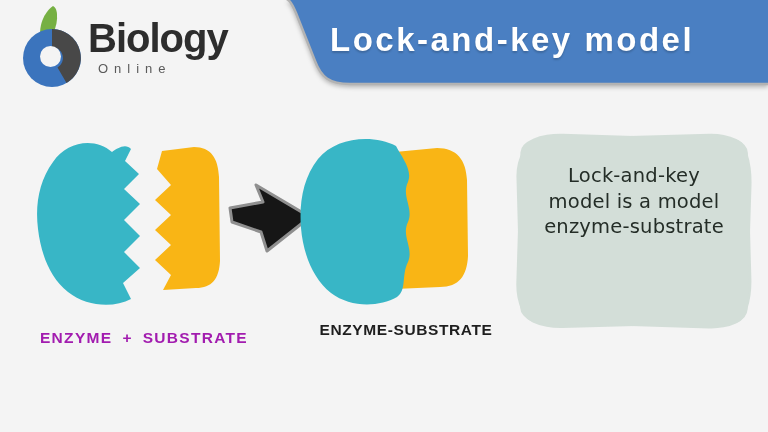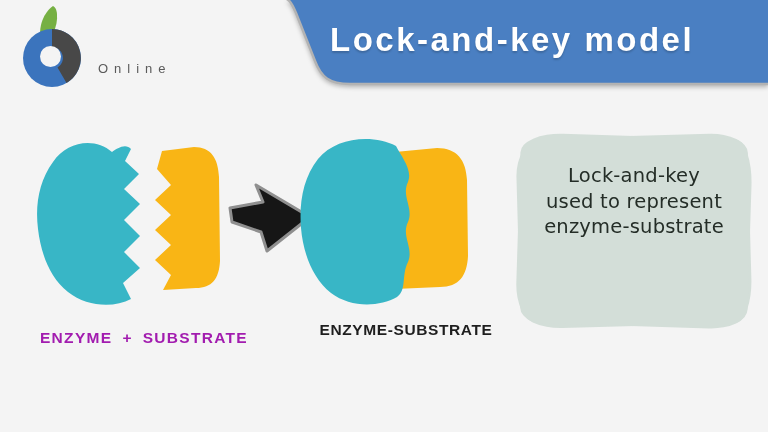--- a/index.html
+++ b/index.html
@@ -57,20 +57,21 @@
 
 <div class="stage">
 
   <div class="logo">
     <svg class="logo-icon" width="74" height="86" viewBox="0 0 74 86">
       <path d="M41 2 C30 10 25 26 30 42 C40 36 46 22 45 10 C44.5 5 43 3 41 2 Z" fill="#76b043"></path>
       <circle cx="40" cy="54" r="29" fill="#3b74bd"></circle>
       <path d="M 40 25 A 29 29 0 0 1 54.5 79 L 45.5 63.5 A 11 11 0 0 0 40 43 Z" fill="#484848"></path>
       <circle cx="38.5" cy="52.5" r="10.5" fill="#f4f4f4"></circle>
     </svg>
+    <div class="logo-brand">Biology</div>
     <div class="logo-subtitle">Online</div>
   </div>
 
   <svg class="banner-svg" width="768" height="95" viewBox="0 0 768 95">
     <path d="M 278 -3 H 772 V 84 H 350 C 329 84 321 77 315 61 L 296 13 C 291 1 288 -3 278 -3 Z" stroke="#b3b3b3" stroke-width="2.5" fill="#4a7fc2"></path>
   </svg>
   <div class="banner-title">Lock-and-key model</div>
 
   <svg class="diagram-svg" width="768" height="432" viewBox="0 0 768 432">
 
@@ -115,18 +116,18 @@
   </div>
   <div class="label-right">
     <div>ENZYME-SUBSTRATE</div>
   </div>
 
   <div class="note">
     <div class="note-bg a"></div>
     <div class="note-bg b"></div>
     <div class="note-text">
       <div>Lock-and-key</div>
-      <div>used to represent</div>
+      <div>model is a model</div>
       <div>enzyme-substrate</div>
     </div>
   </div>
 
 </div>
 
 </body></html>

